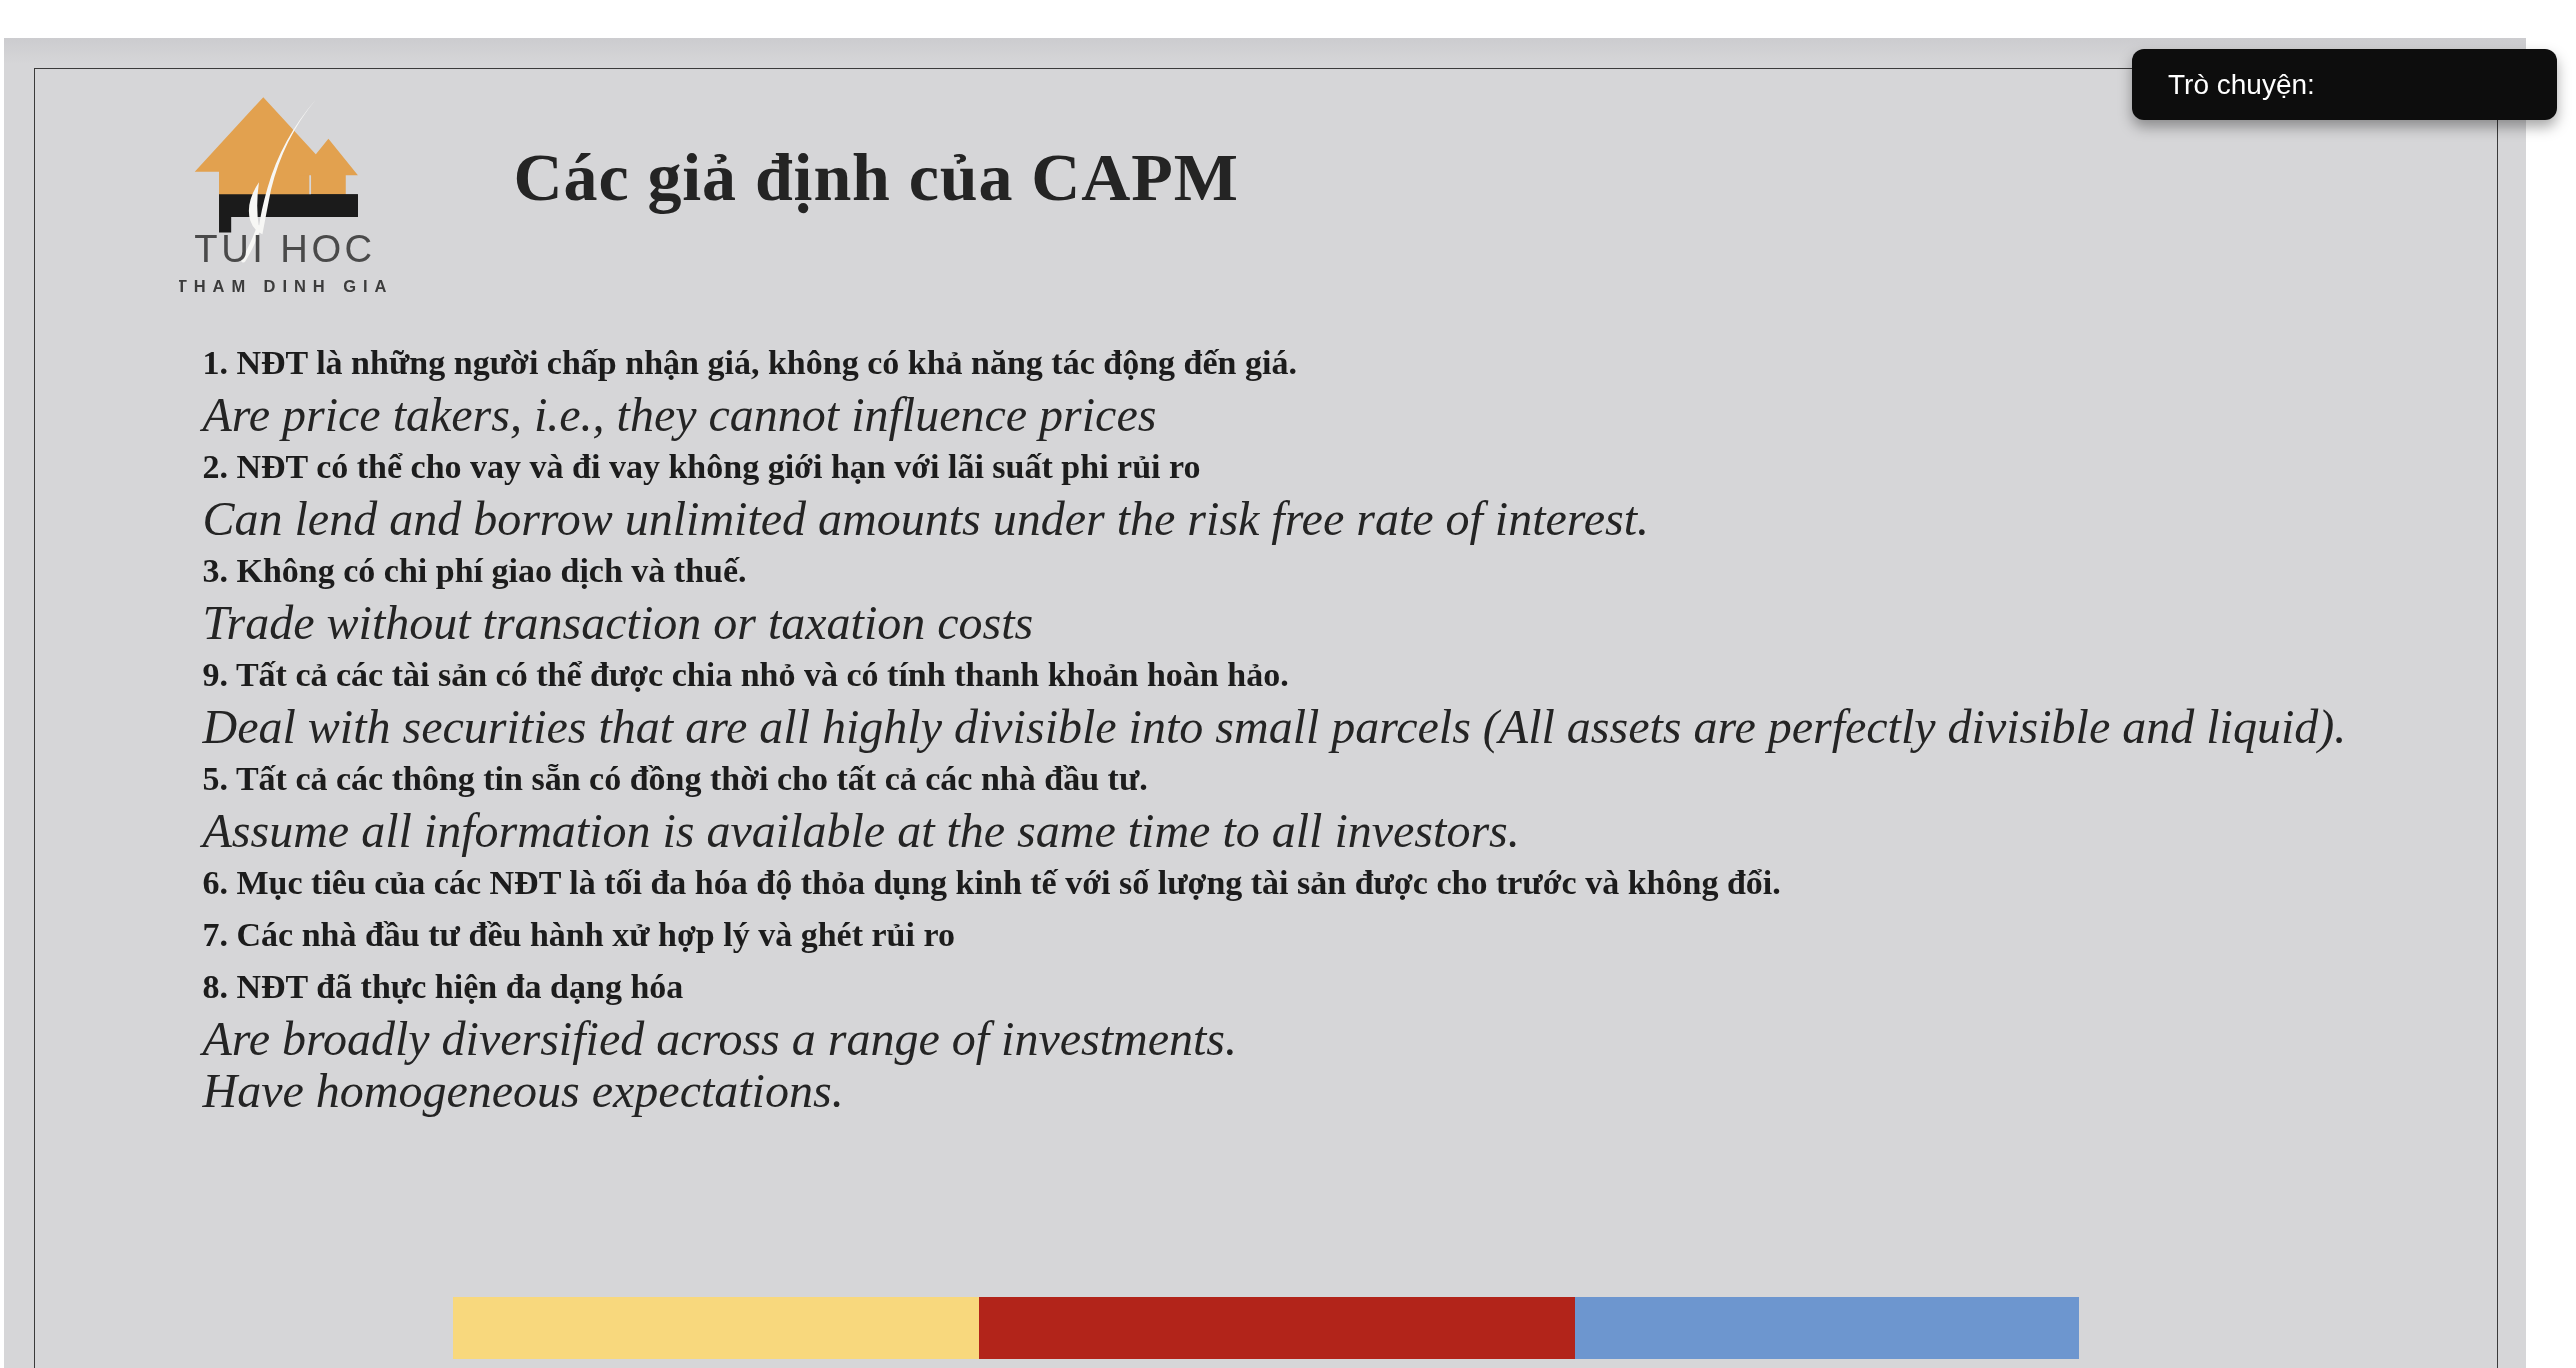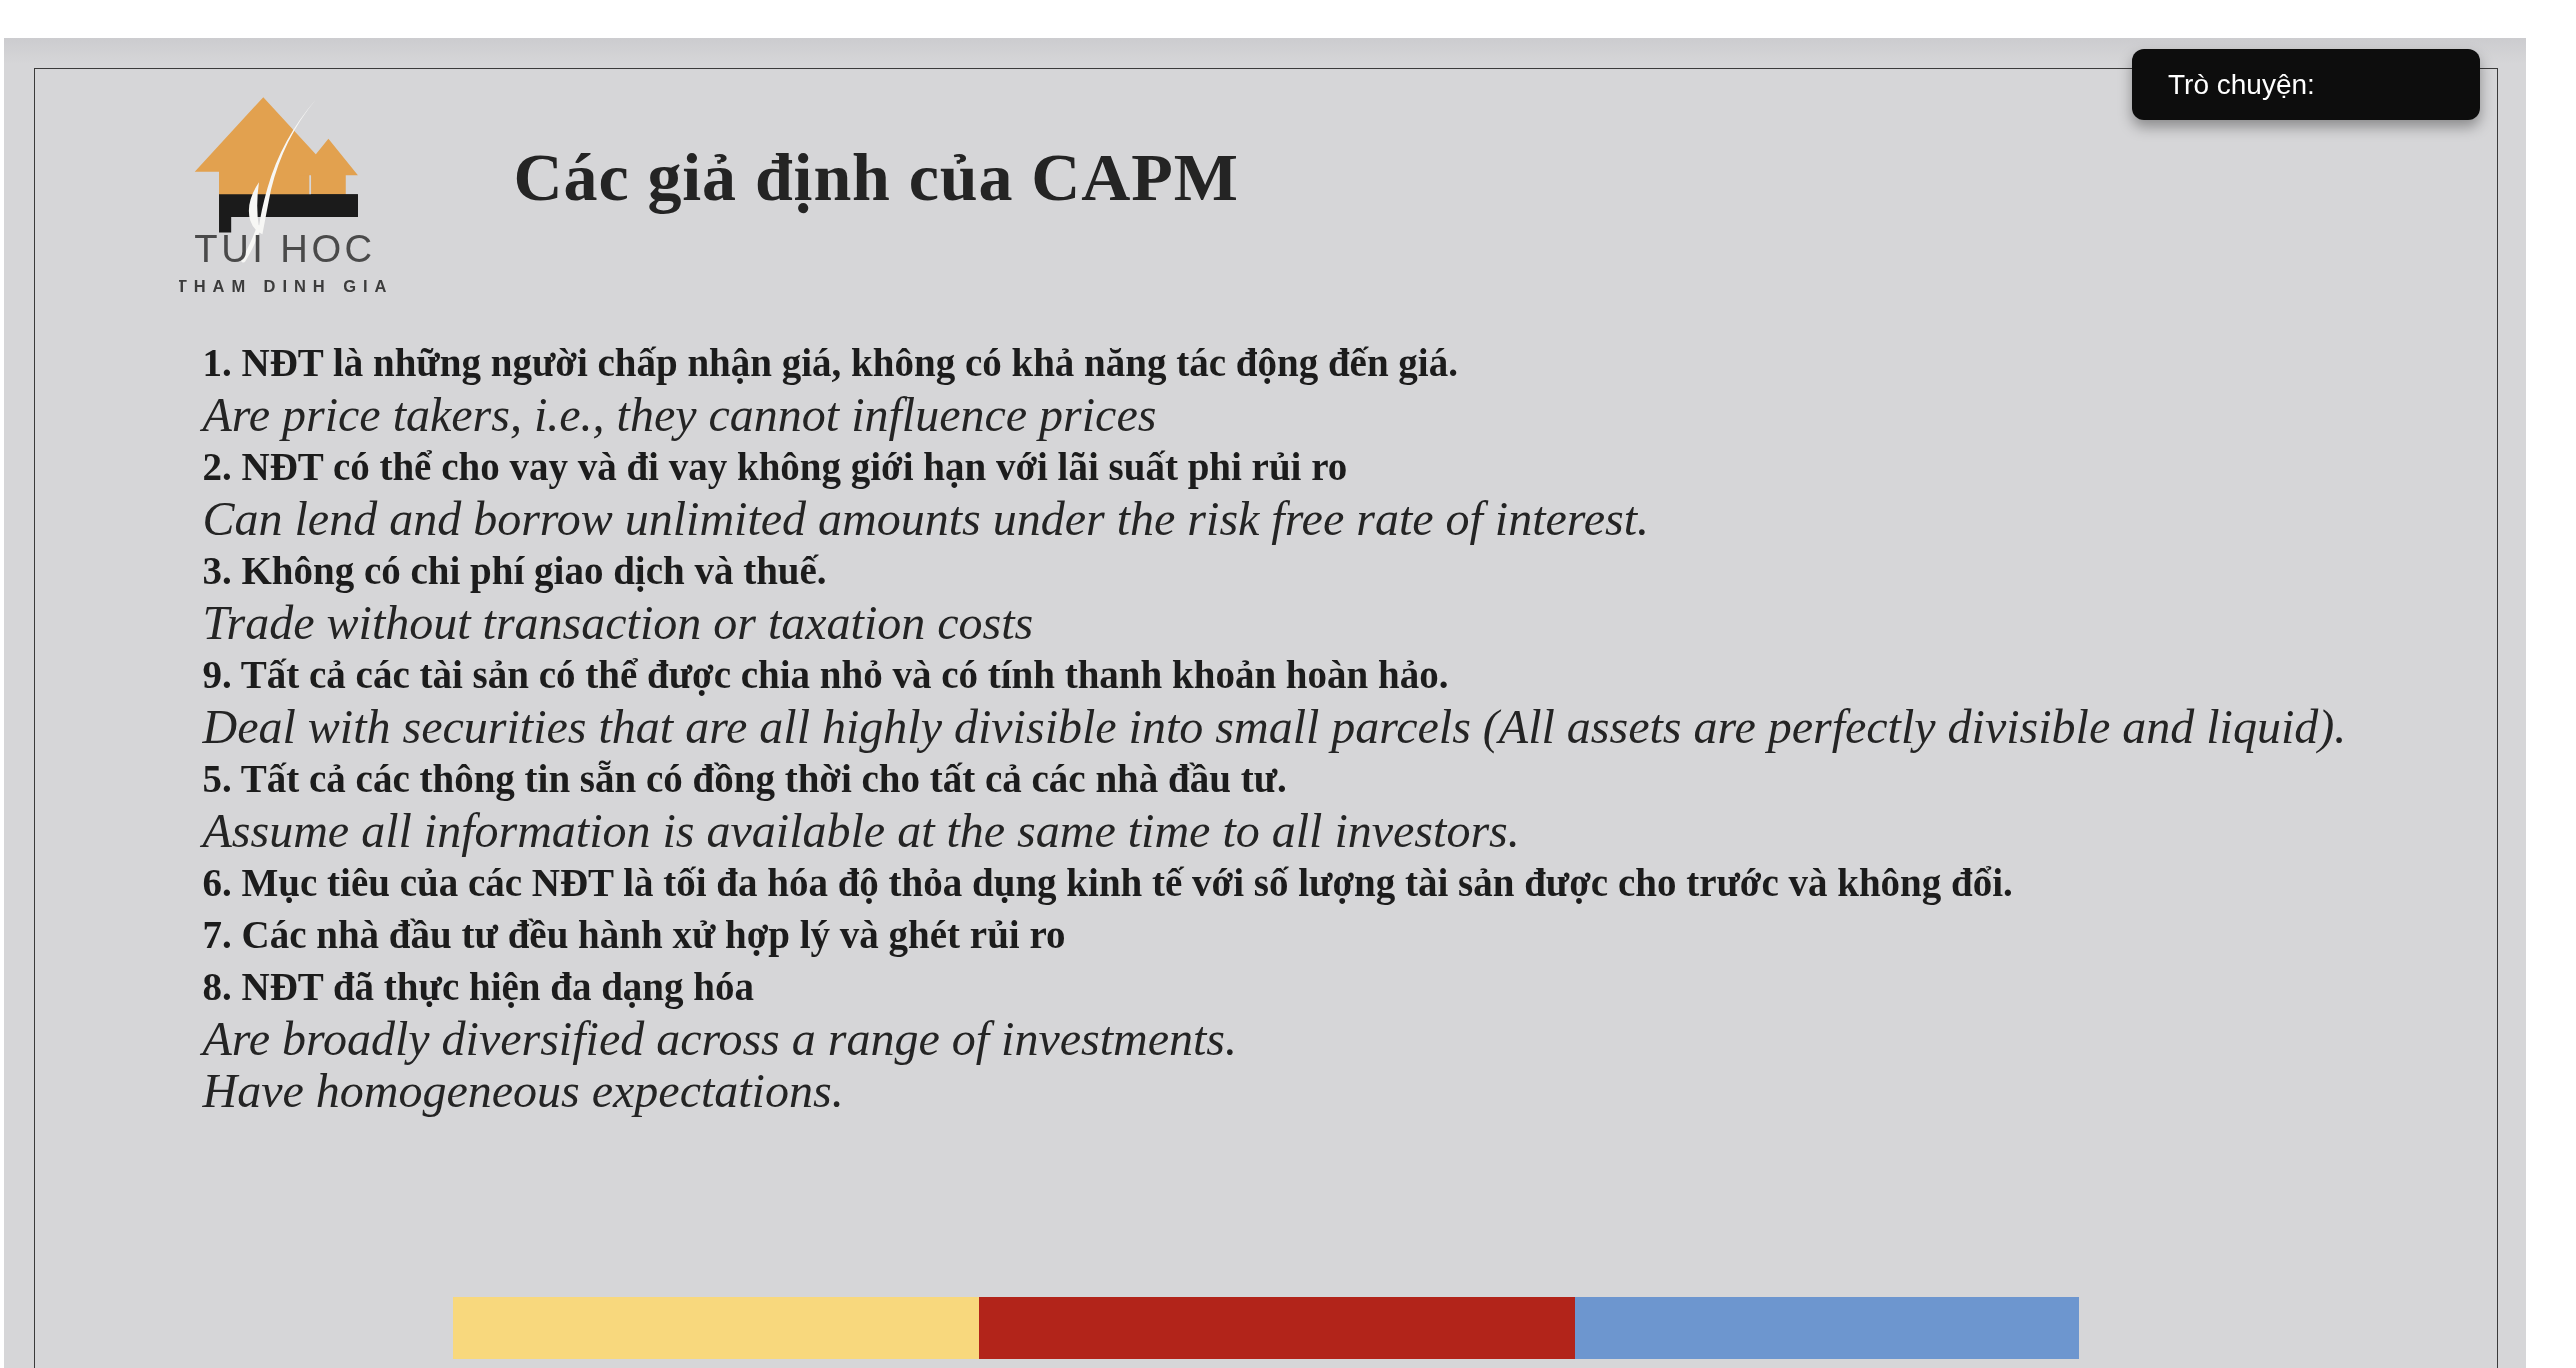--- a/index.html
+++ b/index.html
@@ -25,30 +25,30 @@
   .title{
     position:absolute;left:510px;top:105px;
     font-size:68px;font-weight:bold;color:#242424;line-height:1;
     letter-spacing:0.9px;white-space:nowrap;
   }
   
   .content{
     position:absolute;left:199px;top:299px;width:2220px;
     line-height:52px;color:#1c1c1c;
   }
-  .vi{font-size:39px;font-weight:bold;white-space:nowrap;}
+  .vi{font-size:34px;font-weight:bold;white-space:nowrap;}
   .en{font-size:48px;font-style:italic;color:#242424;white-space:nowrap;}
   
   .bar-seg{position:absolute;top:1259px;height:62px;}
   .seg-yellow{left:449px;width:526px;background:#f8d87d;}
   .seg-red{left:975px;width:596px;background:#b2241a;}
   .seg-blue{left:1571px;width:504px;background:#6d96cf;}
   
   .chat-tooltip{
-    position:absolute;left:2132px;top:49px;width:348px;height:71px;
+    position:absolute;left:2132px;top:49px;width:425px;height:71px;
     background:#0d0d0d;border-radius:12px;
     box-shadow:0 7px 14px rgba(0,0,0,0.35);
     display:flex;align-items:center;padding-left:36px;box-sizing:border-box;
     font-family:"Liberation Sans","DejaVu Sans",sans-serif;
     font-size:28px;color:#ffffff;z-index:10;
   }
 </style>
 </head>
 <body>
 

